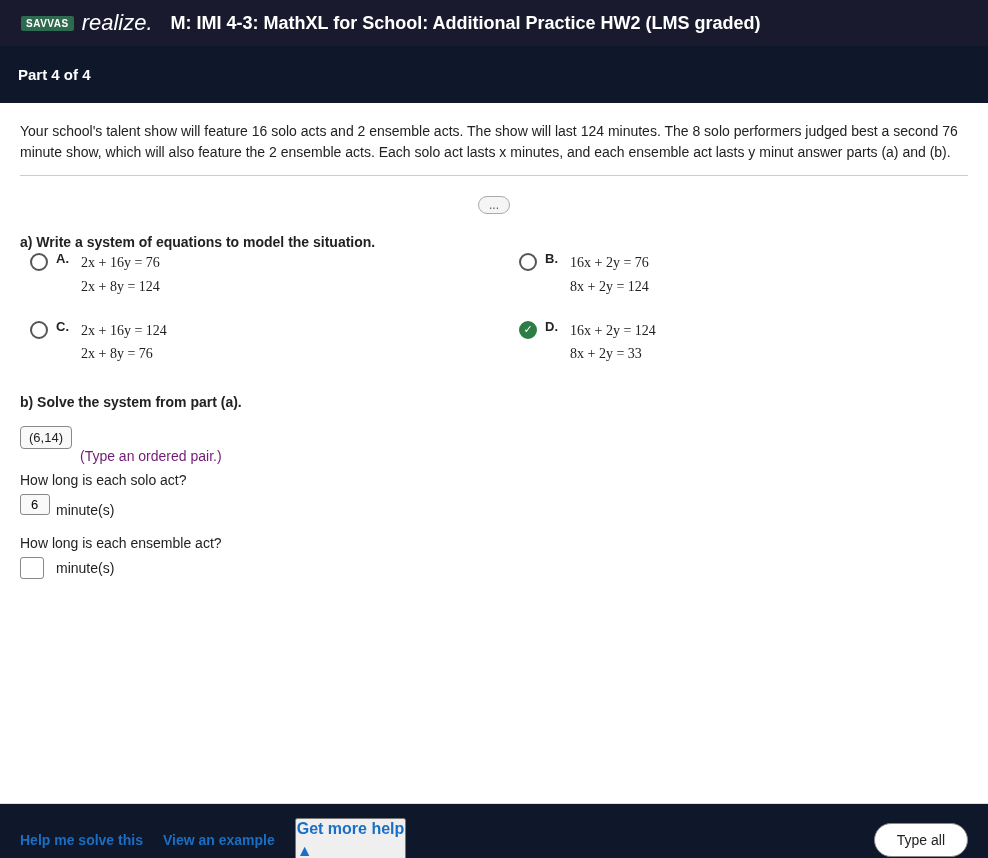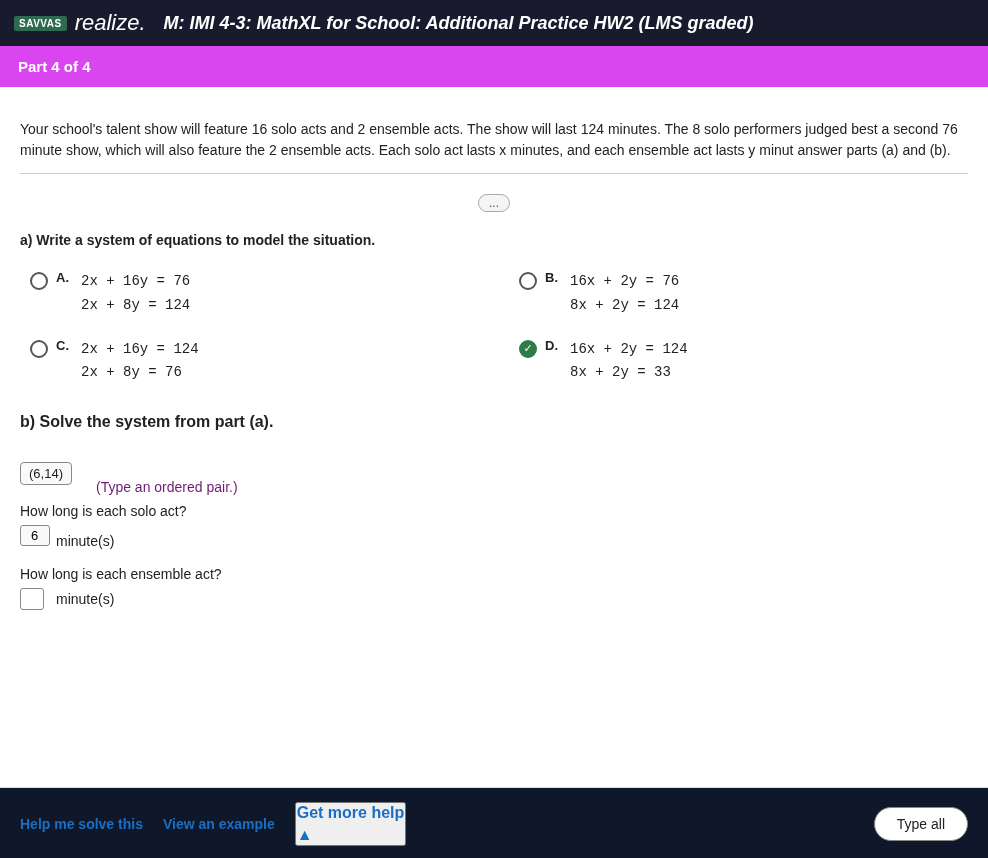--- a/index.html
+++ b/index.html
@@ -3,21 +3,21 @@
   <meta charset="utf-8">
   <style>
     * { box-sizing: border-box; margin: 0; padding: 0; }
     body { font-family: Arial, sans-serif; background: #f0f0f0; width: 988px; min-height: 858px; overflow-x: hidden; }
 
     
     .header {
       background: #1a1a2e;
       display: flex;
       align-items: center;
-      padding: 8px 14px;
+      padding: 8px 21px;
       height: 46px;
     }
     .logo-box {
       background: #2d6a4f;
       color: white;
       font-size: 10px;
       font-weight: bold;
       padding: 2px 5px;
       border-radius: 2px;
       margin-right: 8px;
@@ -27,47 +27,45 @@
       color: white;
       font-size: 22px;
       font-style: italic;
       font-weight: normal;
       margin-right: 18px;
     }
     .header-title {
       color: white;
       font-size: 18px;
       font-weight: bold;
-      font-style: italic;
     }
 
     
     .part-banner {
-      background: #d946ef;
-      color: white;
-      padding: 12px 18px;
+      background: #0f172a;
+      color: white;
+      padding: 20px 18px;
       font-size: 15px;
       font-weight: bold;
     }
 
     
     .main-content {
       background: white;
       padding: 18px 20px 10px 20px;
       min-height: 700px;
     }
 
     .problem-text {
       font-size: 14px;
       color: #222;
       line-height: 1.5;
       margin-bottom: 20px;
       border-bottom: 1px solid #ccc;
       padding-bottom: 12px;
-      margin-top: 14px;
     }
 
     .expand-btn {
       display: inline-flex;
       align-items: center;
       justify-content: center;
       border: 1px solid #aaa;
       border-radius: 10px;
       padding: 1px 10px;
       font-size: 12px;
@@ -75,21 +73,21 @@
       background: #f5f5f5;
       cursor: pointer;
       margin-bottom: 10px;
       float: right;
     }
 
     .section-label {
       font-size: 14px;
       font-weight: bold;
       color: #222;
-      margin-bottom: 22px;
+      margin-bottom: 1px;
     }
 
     
     .choices-grid {
       display: grid;
       grid-template-columns: 1fr 1fr;
       gap: 20px 40px;
       margin-bottom: 28px;
       margin-left: 10px;
     }
@@ -128,30 +126,30 @@
       color: #222;
       margin-right: 4px;
     }
 
     .eq-block {
       font-size: 13px;
       color: #222;
       line-height: 1.7;
     }
     .eq-block .eq-line {
-      font-family: Liberation Mono, monospace;
+      font-family: Liberation Serif, serif;
       font-size: 14px;
     }
 
     
     .part-b-label {
-      font-size: 16px;
-      font-weight: bold;
-      color: #222;
-      margin-bottom: 20px;
+      font-size: 14px;
+      font-weight: bold;
+      color: #222;
+      margin-bottom: 10px;
     }
 
     .answer-input-box {
       display: inline-flex;
       align-items: center;
       border: 1px solid #888;
       border-radius: 4px;
       padding: 3px 8px;
       font-size: 13px;
       background: #f9f9f9;
@@ -326,21 +324,21 @@
       <div class="eq-block">
         <div class="eq-line">16x + 2y  =  124</div>
         <div class="eq-line">8x + 2y  =  33</div>
       </div>
     </div>
 
   </div>
 
   <div class="part-b-label">b) Solve the system from part (a).</div>
 
-  <div style="margin-bottom:8px; display:flex; align-items:flex-end; gap:24px;">
+  <div style="margin-bottom:8px; display:flex; align-items:center; gap:8px;">
     <div class="answer-input-box">
       <span class="ans-val">(6,14)</span>
     </div>
     <span style="font-size:14px; color:#701a75;margin-top:28px;">(Type an ordered pair.)</span>
   </div>
 
   <div class="subquestion">How long is each solo act?</div>
   <div style="margin-bottom:10px; display:flex; align-items:center; gap:6px;">
     <div class="filled-box">
       <span>6</span>

